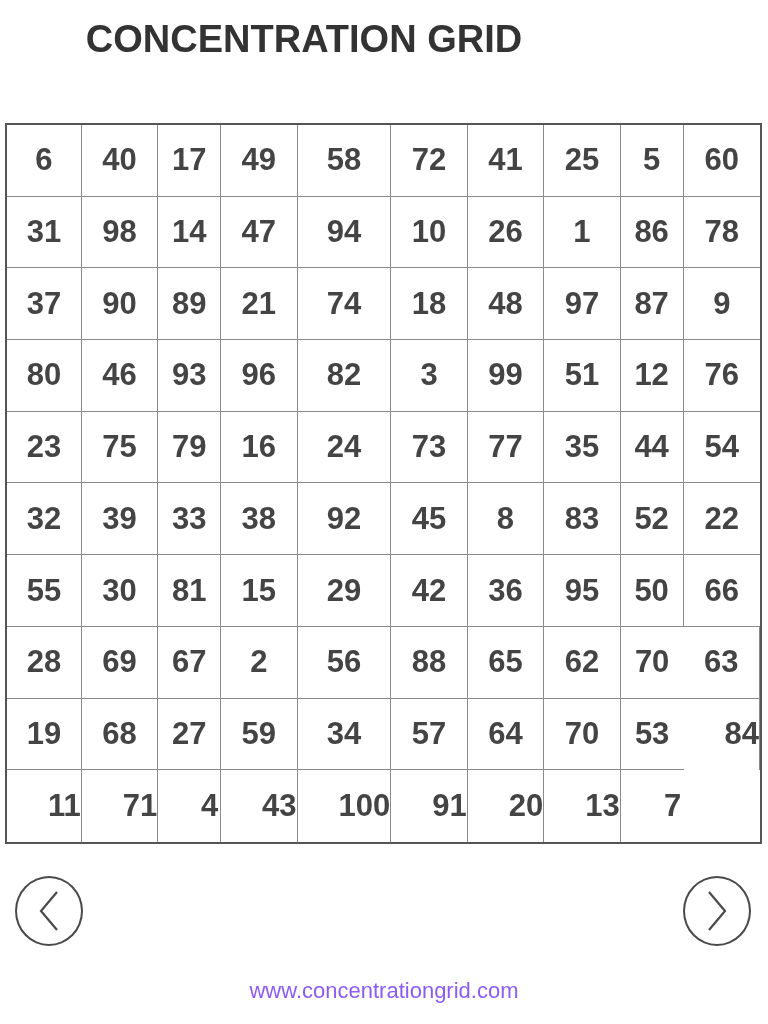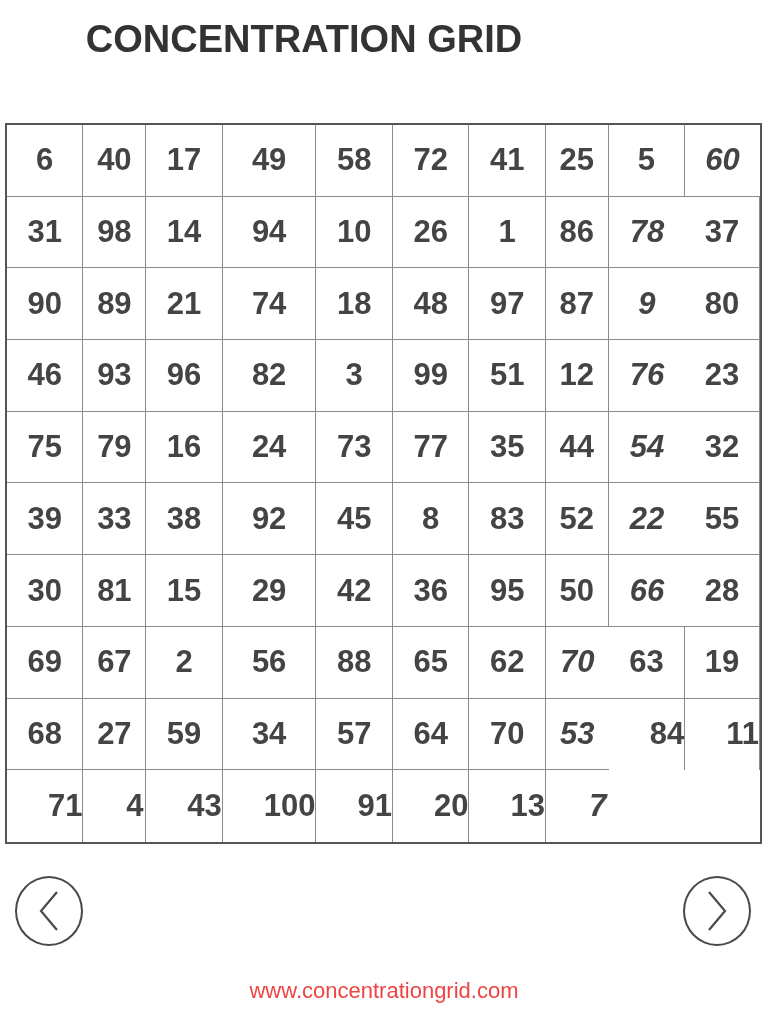--- a/index.html
+++ b/index.html
@@ -47,21 +47,21 @@
       border-bottom: 1.5px solid #8a8a8a;
       display: flex;
       align-items: center;
       justify-content: center;
       font-family: "Liberation Sans", sans-serif;
       font-weight: bold;
       font-size: 31px;
       color: #444444;
       cursor: pointer;
     }
-    .cell.last-col { border-right: none; font-style: italic; }
+    .cell.last-col { border-right: none; }
     .cell.last-row { border-bottom: none; margin-left: 41px; }
     .nav-btn {
       position: absolute;
       top: 876px;
       width: 68px;
       height: 70px;
       box-sizing: border-box;
       border: 2px solid #4a4a4a;
       border-radius: 50%;
       background: #ffffff;
@@ -76,21 +76,21 @@
     .nav-btn svg { display: block; }
     .footer {
       position: absolute;
       top: 976px;
       left: 0;
       width: 768px;
       text-align: center;
       font-family: "Liberation Sans", sans-serif;
       font-size: 22px;
       line-height: 30px;
-      color: #ef4444;
+      color: #8b5cf6;
     }
   </style>
 </head>
 <body>
 
 <div class="title">CONCENTRATION GRID</div>
 
 <div class="grid" id="grid">
     <div class="cell">6</div>
     <div class="cell">40</div>
@@ -98,20 +98,21 @@
     <div class="cell">49</div>
     <div class="cell">58</div>
     <div class="cell">72</div>
     <div class="cell">41</div>
     <div class="cell">25</div>
     <div class="cell">5</div>
     <div class="cell last-col">60</div>
     <div class="cell">31</div>
     <div class="cell">98</div>
     <div class="cell">14</div>
+    <div class="cell">47</div>
     <div class="cell">94</div>
     <div class="cell">10</div>
     <div class="cell">26</div>
     <div class="cell">1</div>
     <div class="cell">86</div>
     <div class="cell last-col">78</div>
     <div class="cell">37</div>
     <div class="cell">90</div>
     <div class="cell">89</div>
     <div class="cell">21</div>

